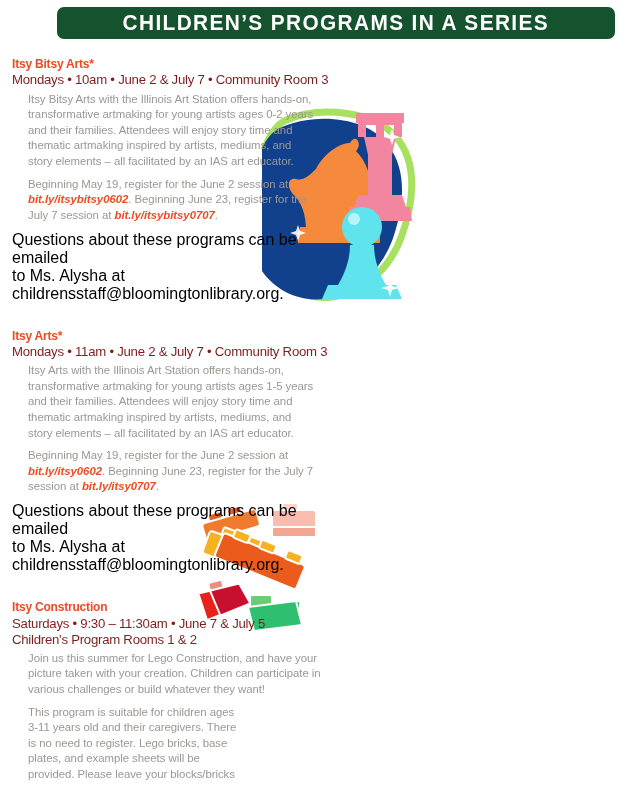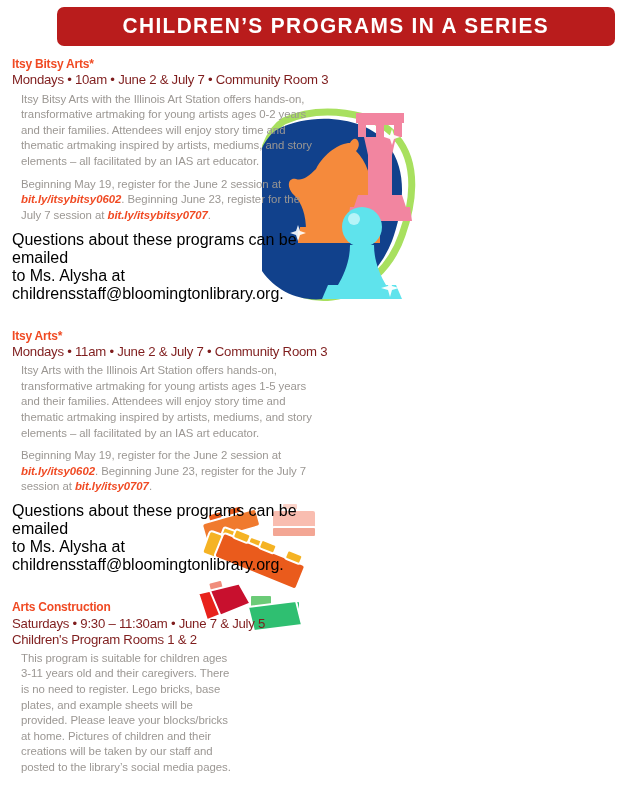--- a/index.html
+++ b/index.html
@@ -15,22 +15,22 @@
     font-family: "Liberation Sans", sans-serif;
     -webkit-font-smoothing: antialiased;
   }
 
   
   .banner {
     position: absolute;
     left: 57px;
     top: 7px;
     width: 558px;
-    height: 39px;
-    background: #b91c1c;
+    height: 32px;
+    background: #14532d;
     border-radius: 7px;
     display: flex;
     align-items: center;
     justify-content: center;
   }
   .banner-title {
     color: #ffffff;
     font-size: 21.5px;
     font-weight: bold;
     letter-spacing: 1.4px;
@@ -61,21 +61,21 @@
   .prog-when {
     color: #7f1d1d;
     font-size: 13.2px;
     line-height: 1.22;
     letter-spacing: -0.25px;
     margin-bottom: 3px;
   }
   .prog-when div { white-space: nowrap; }
 
   p.body {
-    margin: 0 0 7px 9px;
+    margin: 0 0 7px 16px;
     color: #9b9793;
     font-size: 11.4px;
     line-height: 1.37;
     letter-spacing: -0.05px;
   }
   p.body:last-child { margin-bottom: 0; }
 
   .lnk {
     color: #F04A23;
     font-weight: bold;
@@ -223,25 +223,26 @@
     <p class="body nowrap-lines">
       </p>
       <div>Questions about these programs can be emailed</div>
       <div>to Ms. Alysha at childrensstaff@bloomingtonlibrary.org.</div>
     <p></p>
   </div>
 
   <div class="gap-md"></div>
 
   <div class="prog">
-    <h2 class="prog-title">Arts Construction</h2>
+    <h2 class="prog-title">Itsy Construction</h2>
     <div class="prog-when">
       <div>Saturdays • 9:30 – 11:30am • June 7 &amp; July 5</div>
       <div>Children's Program Rooms 1 &amp; 2</div>
     </div>
+    <p class="body lego-p1">Join us this summer for Lego Construction, and have your picture taken with your creation. Children can participate in various challenges or build whatever they want!</p>
     <p class="body lego-p2">This program is suitable for children ages 3-11 years old and their caregivers. There is no need to register. Lego bricks, base plates, and example sheets will be provided. Please leave your blocks/bricks at home. Pictures of children and their creations will be taken by our staff and posted to the library’s social media pages.</p>
     <p class="body nowrap-lines">
       </p>
 
     <p></p>
   </div>
 
 </div>
 
 </body></html>

